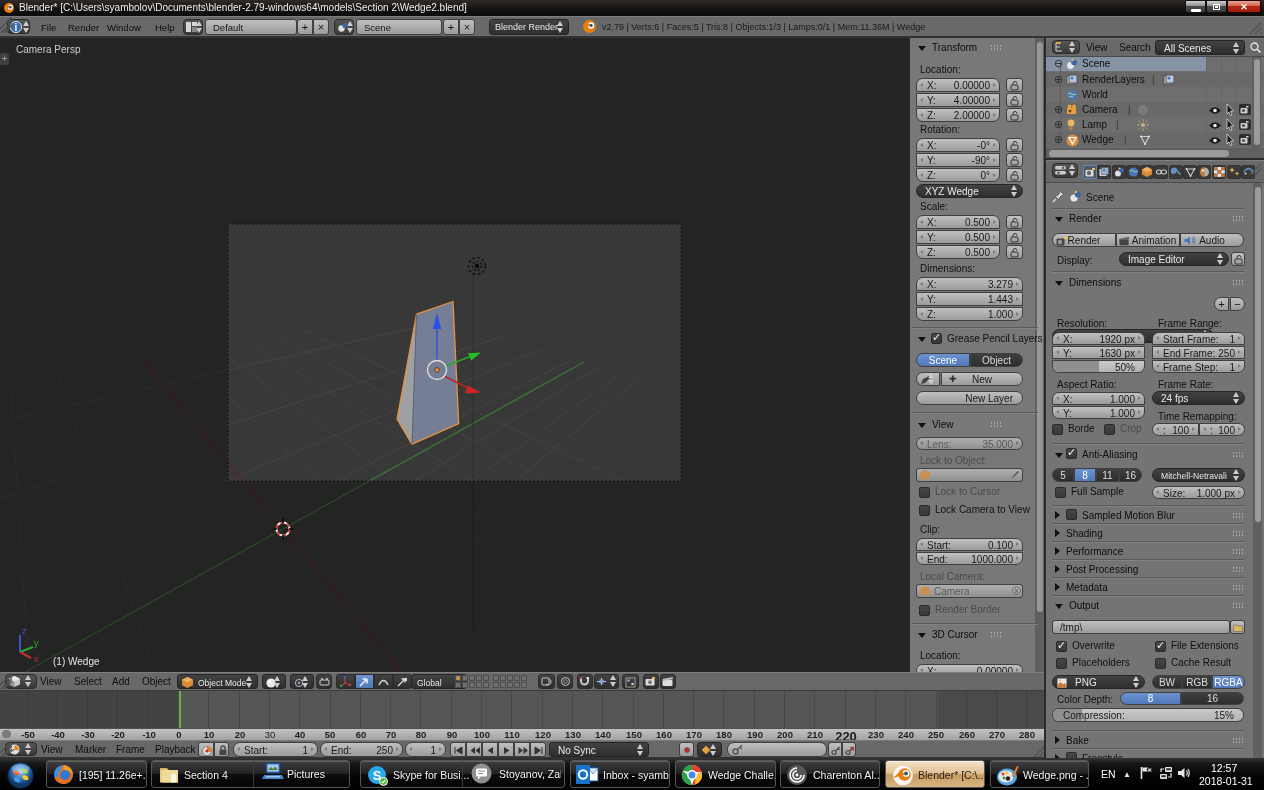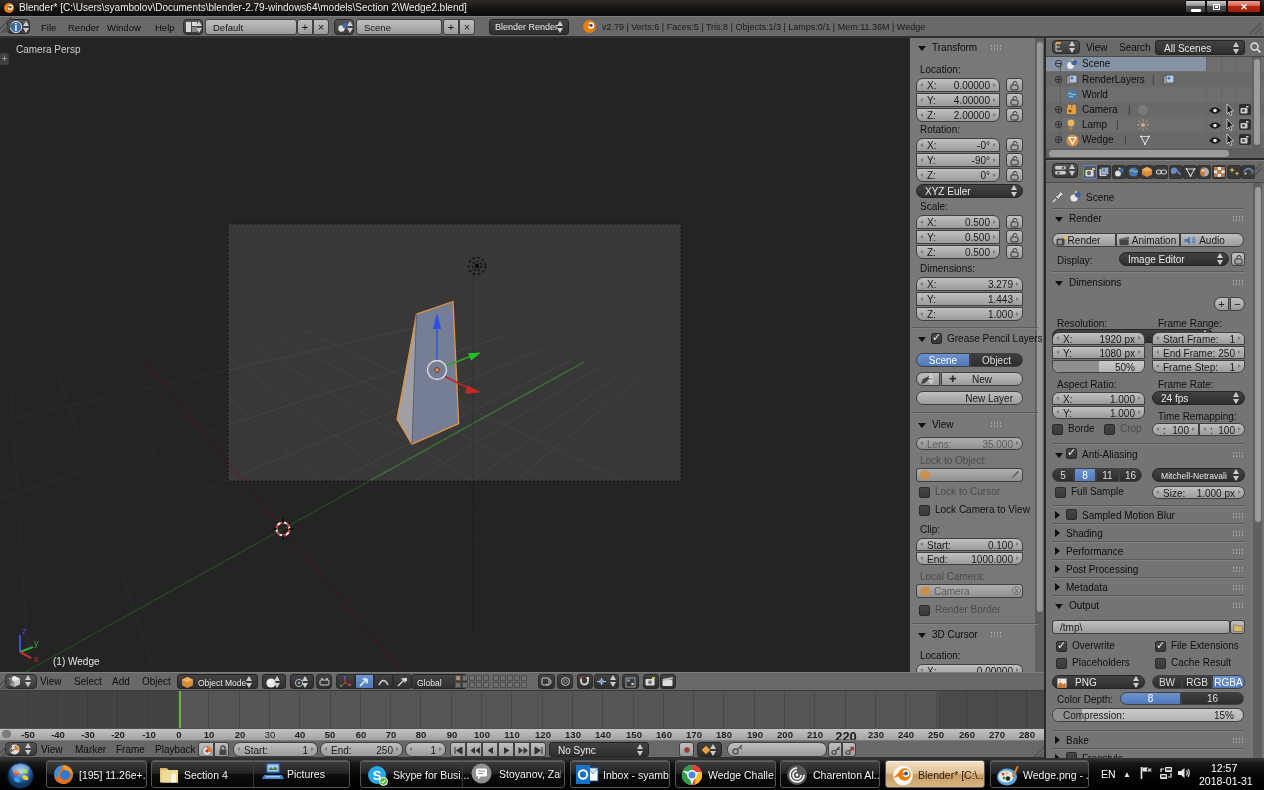--- a/index.html
+++ b/index.html
@@ -239,21 +239,21 @@
     <div class="l" style="color:#191919">Z:</div>
     <div class="v" style="color:#191919">0°</div>
   </div>
 <div class="pill" style="left:1006px;top:168px;width:17px;height:14px;border-radius:3px">
     <svg class="a" style="left:3px;top:2px" width="10" height="10" viewBox="0 0 10 10">
       <rect x="1" y="4" width="7" height="5" rx="1" fill="none" stroke="#333"></rect>
       <path d="M3 4 V2.5 A 2 2 0 0 1 7 2.5" stroke="#333" fill="none"></path>
     </svg>
   </div>
 <div class="pD" style="left:916px;top:184px;width:107px;height:14px;">
-    <div class="l" style="left:8px">XYZ Euler</div>
+    <div class="l" style="left:8px">XYZ Wedge</div>
     <div class="ud">
       <i class="u"></i>
       <i class="d"></i>
     </div>
   </div>
 <div class="t" style="left:920px;top:201px;font-size:10px;color:#101010;">Scale:</div>
 <div class="pill" style="left:916px;top:215px;width:84px;height:14px;border-radius:7px 7px 0 0;">
     <div class="arl"></div>
     <div class="arr"></div>
     <div class="l" style="color:#191919">X:</div>
@@ -818,21 +818,21 @@
 <div class="pill" style="left:1052px;top:332px;width:93px;height:13px;border-radius:7px 7px 0 0;">
     <div class="arl"></div>
     <div class="arr"></div>
     <div class="l" style="color:#191919">X:</div>
     <div class="v" style="color:#191919">1920 px</div>
   </div>
 <div class="pill" style="left:1052px;top:346px;width:93px;height:13px;border-radius:0;">
     <div class="arl"></div>
     <div class="arr"></div>
     <div class="l" style="color:#191919">Y:</div>
-    <div class="v" style="color:#191919">1080 px</div>
+    <div class="v" style="color:#191919">1630 px</div>
   </div>
 <div class="pill" style="left:1052px;top:360px;width:93px;height:13px;overflow:hidden;background:linear-gradient(180deg,#c9c9c9,#b4b4b4);border-radius:0 0 7px 7px">
     <div class="a" style="left:0;top:0;width:50%;height:13px;background:#8f8f8f"></div>
     <div class="v" style="color:#191919">50%</div>
   </div>
 <div class="pill" style="left:1152px;top:332px;width:93px;height:13px;border-radius:7px 7px 0 0;">
     <div class="arl"></div>
     <div class="arr"></div>
     <div class="l" style="color:#191919">Start Frame:</div>
     <div class="v" style="color:#191919">1</div>

